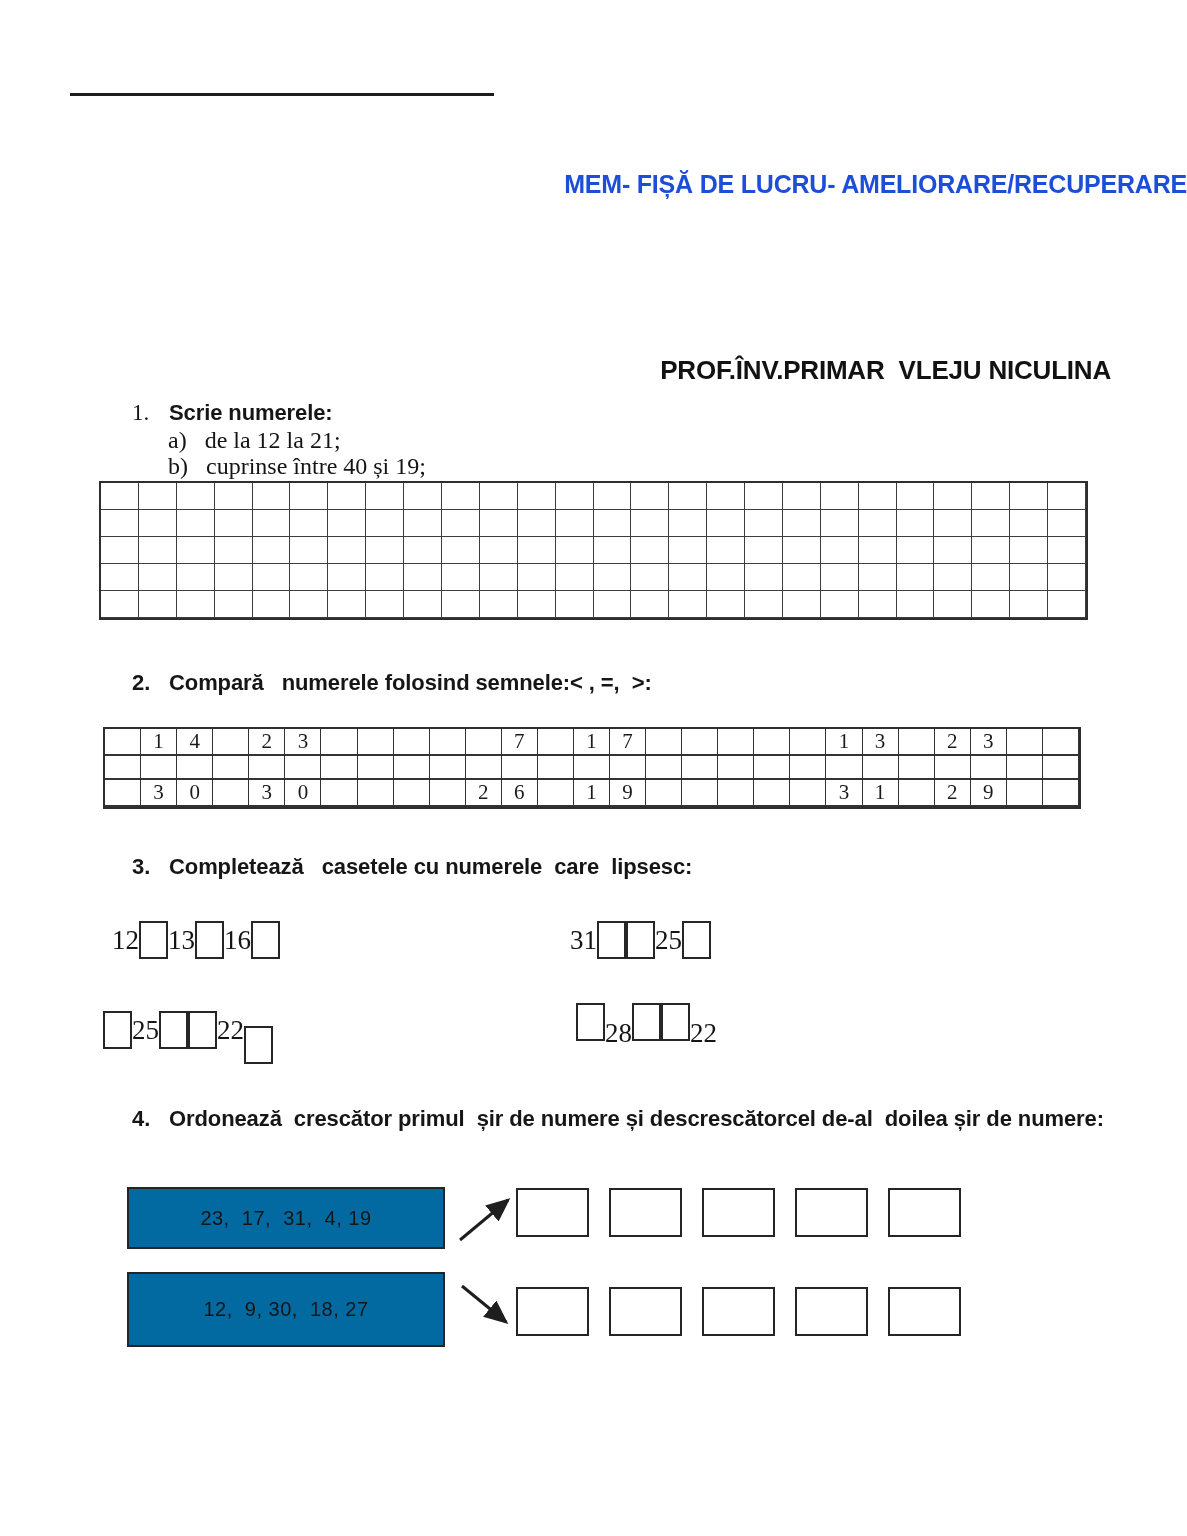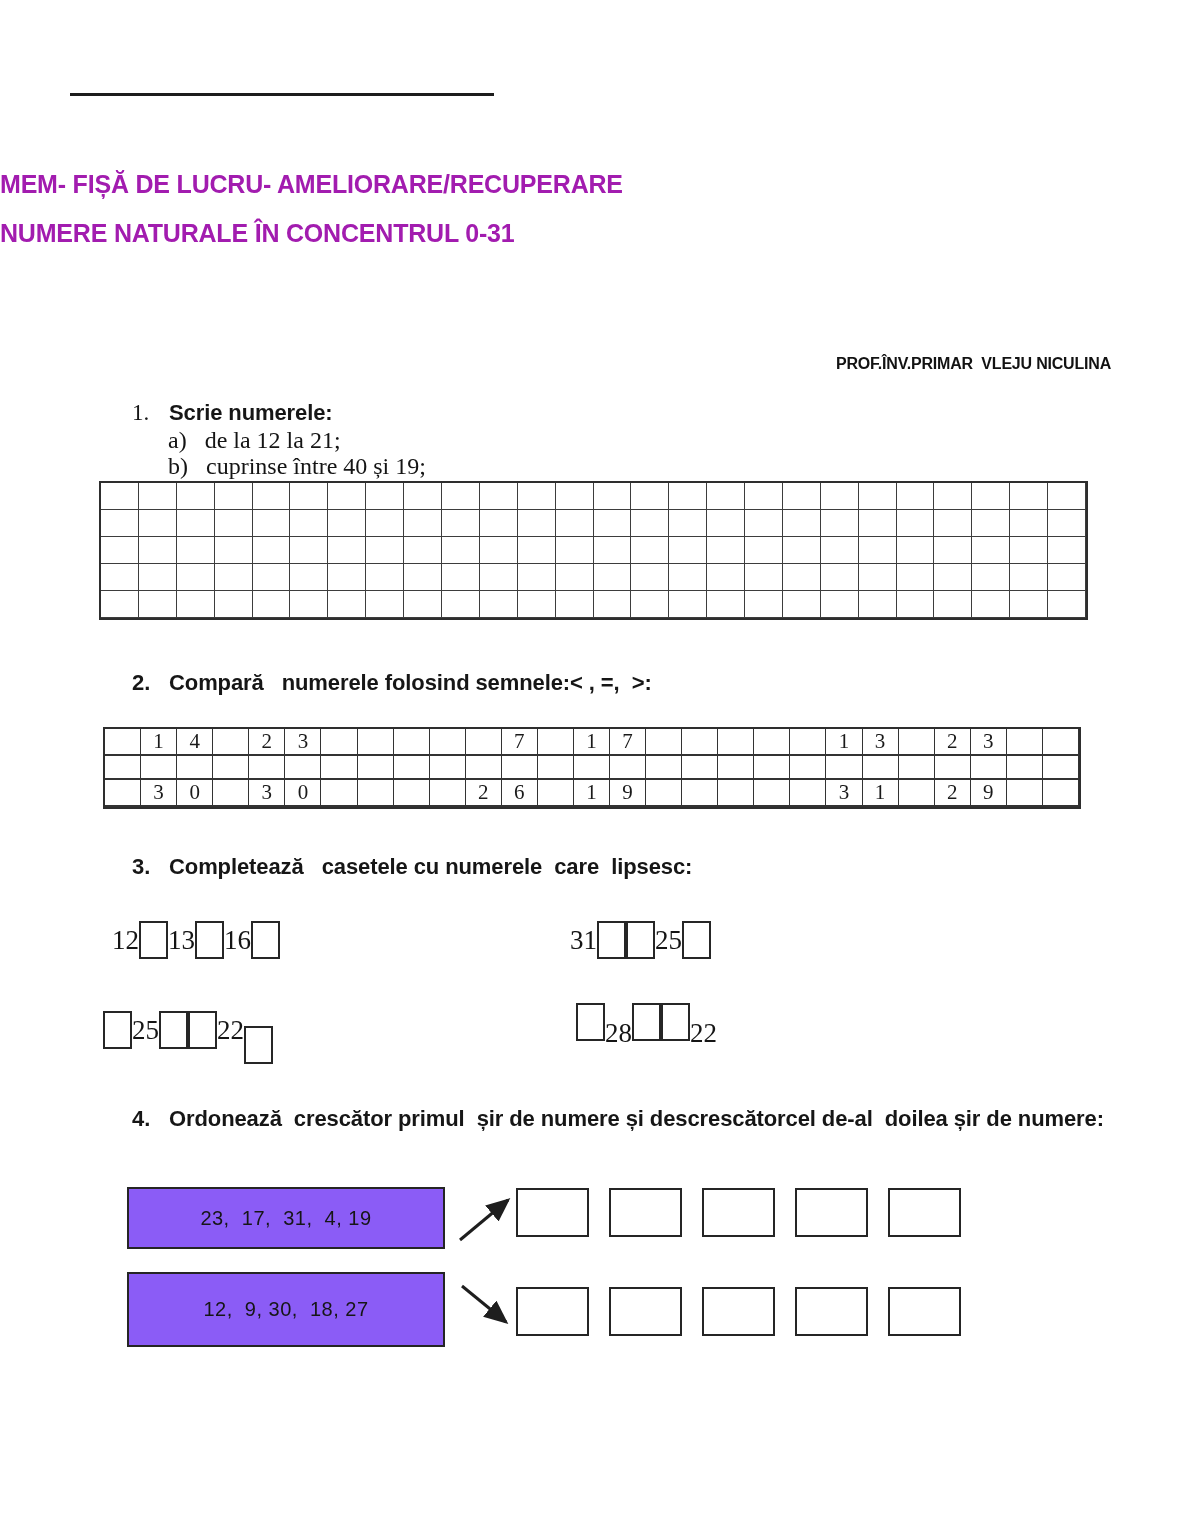--- a/index.html
+++ b/index.html
@@ -9,28 +9,28 @@
   }
   .pre { white-space:pre; }
 
   
   .name-line {
     position:absolute; left:70px; top:93px; width:424px; height:0;
     border-top:3px solid #1c1c1c;
   }
 
   
-  .title { position:absolute; left:0; width:100%; text-align:left;
-           font-weight:bold; font-size:25px; letter-spacing:-0.2px; color:#a21caf; }
+  .title { position:absolute; left:0; width:100%; text-align:right;
+           font-weight:bold; font-size:25px; letter-spacing:-0.2px; color:#1d4ed8; }
   .t1 { top:170px; }
   .t2 { top:219px; }
   .t3 { top:270px; }
 
   .author { position:absolute; top:355px; right:76px; font-weight:bold;
-            font-size:16px; letter-spacing:-0.2px; color:#121212; }
+            font-size:26px; letter-spacing:-0.2px; color:#121212; }
 
   
   .task-h { position:absolute; left:132px; display:flex; align-items:baseline; }
   .tnum  { font-weight:bold; font-size:22px; width:37px; flex:0 0 auto; }
   .tnum.serif { font-family:"Liberation Serif", serif; font-weight:normal; font-size:23px; }
   .ttl   { font-weight:bold; font-size:22px; white-space:pre; letter-spacing:-0.1px; }
 
   .sub { position:absolute; left:168px; font-family:"Liberation Serif", serif;
          font-size:24px; white-space:pre; color:#141414; }
 
@@ -49,36 +49,35 @@
   .seq { position:absolute; display:flex; align-items:center; }
   .seq-num { font-family:"Liberation Serif", serif; font-size:27px; color:#151515; }
   .seq-box { width:29px; height:38px; border:2.5px solid #262626; box-sizing:border-box;
              flex:0 0 auto; background:#fff; }
   .seq.drop-last .tok:last-child { position:relative; top:15px; }
   .seq.low-nums .seq-num { position:relative; top:11px; }
 
   
   .src-box { position:absolute; left:127px; width:318px; height:62px;
              border:2.5px solid #252525; box-sizing:border-box;
-             display:flex; align-items:center; justify-content:center; background:#8b5cf6; }
+             display:flex; align-items:center; justify-content:center; background:#0369a1; }
   .src-num { font-size:20px; letter-spacing:0.5px; white-space:pre; color:#161616; }
   .ans-row { position:absolute; left:516px; display:flex; gap:20px; }
   .ans-box { width:73px; height:49px; border:2.5px solid #252525; box-sizing:border-box;
              background:#fff; }
   .arrow-svg { position:absolute; }
 </style>
 </head>
 <body>
 
 <div class="page">
 
   <div class="name-line"></div>
 
   <div class="title t1">MEM-  FIȘĂ DE LUCRU- AMELIORARE/RECUPERARE</div>
-  <div class="title t2">NUMERE NATURALE ÎN  CONCENTRUL 0-31</div>
   <div class="author pre">PROF.ÎNV.PRIMAR  VLEJU NICULINA</div>
 
   <div class="task-h" style="top:400px">
     <span class="tnum serif">1.</span>
     <span class="ttl">Scrie numerele:</span>
   </div>
   <div class="sub" style="top:427px">a)   de la 12 la 21;</div>
   <div class="sub" style="top:453px">b)   cuprinse între 40 și 19;</div>
   <div class="gridbox grid1" style="grid-template-columns: repeat(26, 1fr);">
       <div class="cell"></div>

